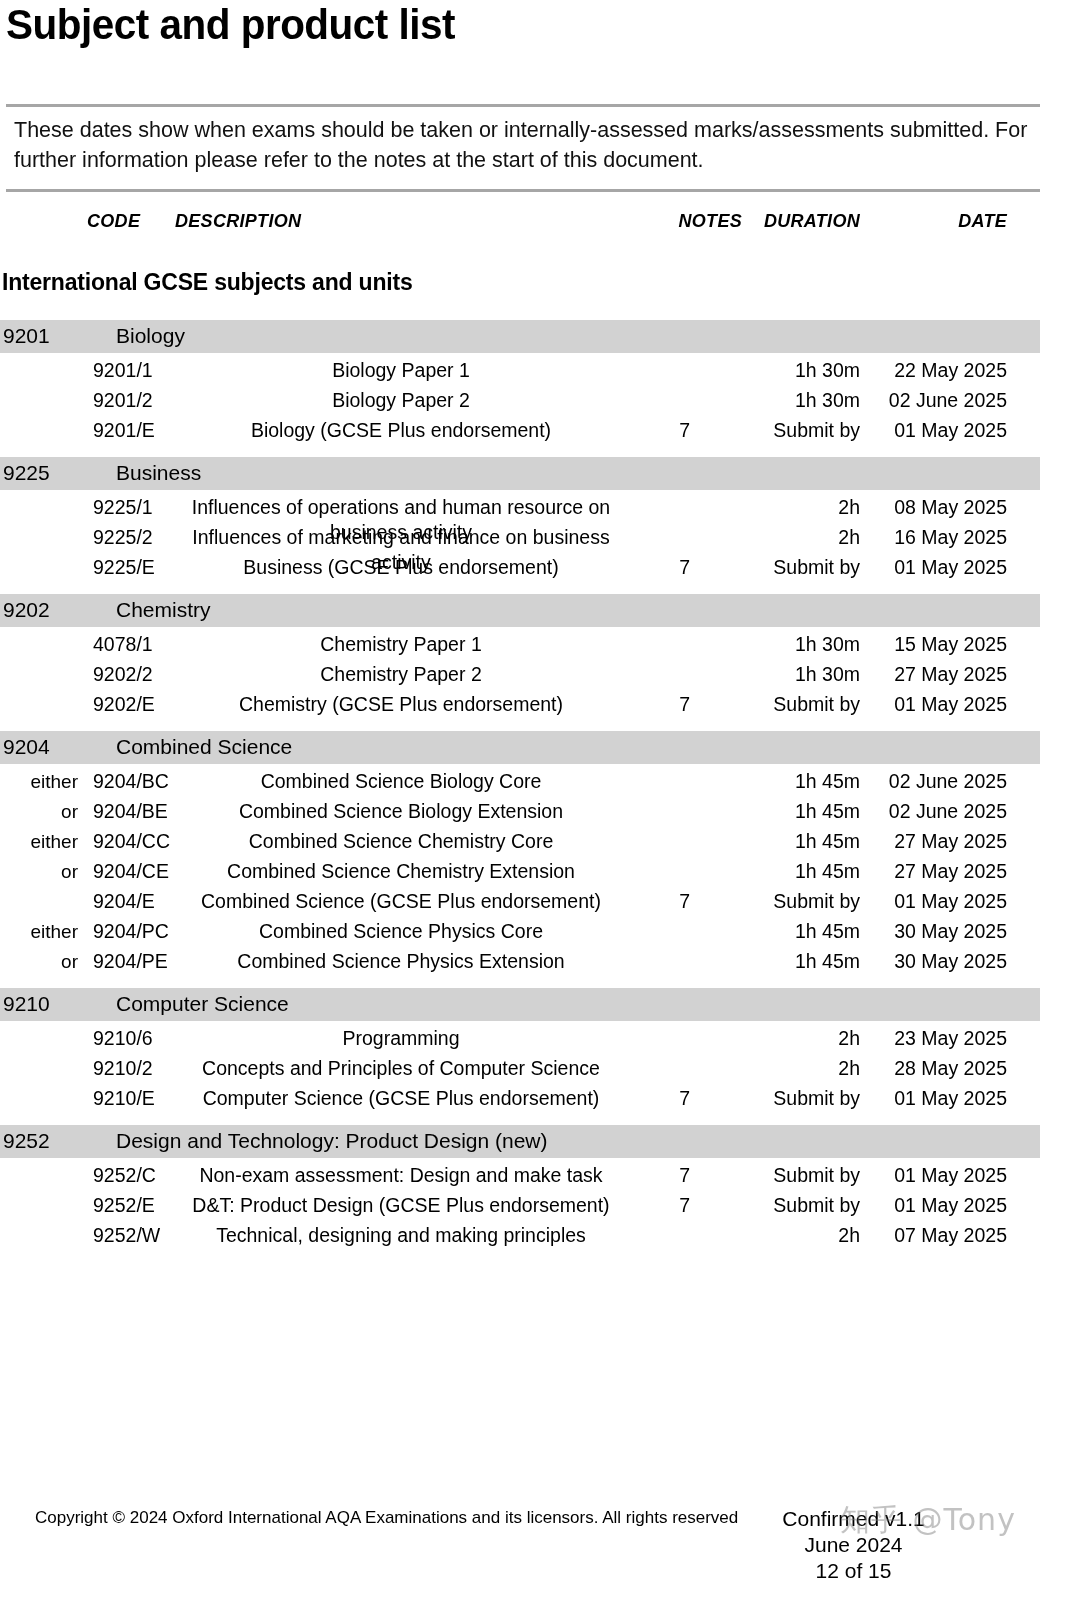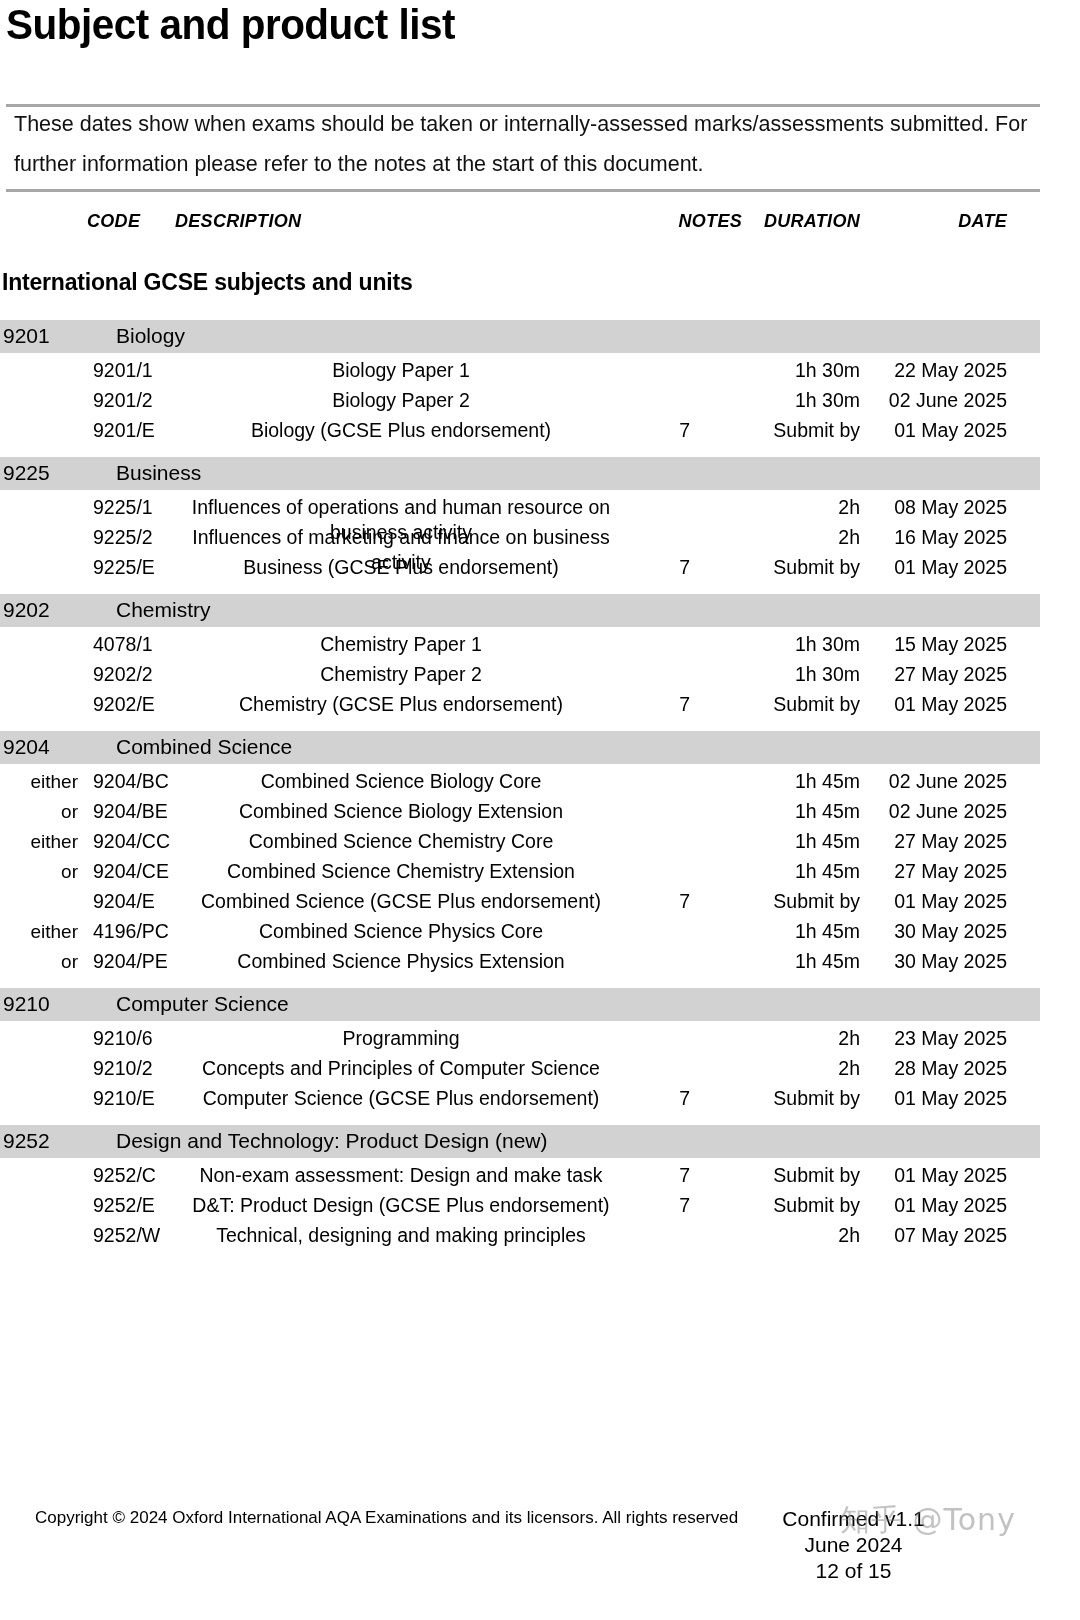--- a/index.html
+++ b/index.html
@@ -47,24 +47,24 @@
     height: 3px;
     background: #a6a6a6;
   }
   .rule-top { top: 104px; }
   .rule-bottom { top: 189px; }
 
   
   .intro {
     position: absolute;
     left: 14px;
-    top: 104px;
+    top: 115px;
     width: 1020px;
     font-size: 21.5px;
-    line-height: 40px;
+    line-height: 30px;
     color: #111;
     white-space: pre-line;
   }
 
   
   .col-headers {
     position: absolute;
     left: 0;
     top: 211px;
     width: 1040px;
@@ -357,21 +357,21 @@
         <div class="unit-row">
           <span class="u-prefix"></span>
           <span class="u-code">9204/E</span>
           <span class="u-desc">Combined Science (GCSE Plus endorsement)</span>
           <span class="u-notes">7</span>
           <span class="u-duration">Submit by</span>
           <span class="u-date">01 May 2025</span>
         </div>
         <div class="unit-row">
           <span class="u-prefix">either</span>
-          <span class="u-code">4196/PC</span>
+          <span class="u-code">9204/PC</span>
           <span class="u-desc">Combined Science Physics Core</span>
           <span class="u-notes"></span>
           <span class="u-duration">1h 45m</span>
           <span class="u-date">30 May 2025</span>
         </div>
         <div class="unit-row">
           <span class="u-prefix">or</span>
           <span class="u-code">9204/PE</span>
           <span class="u-desc">Combined Science Physics Extension</span>
           <span class="u-notes"></span>

